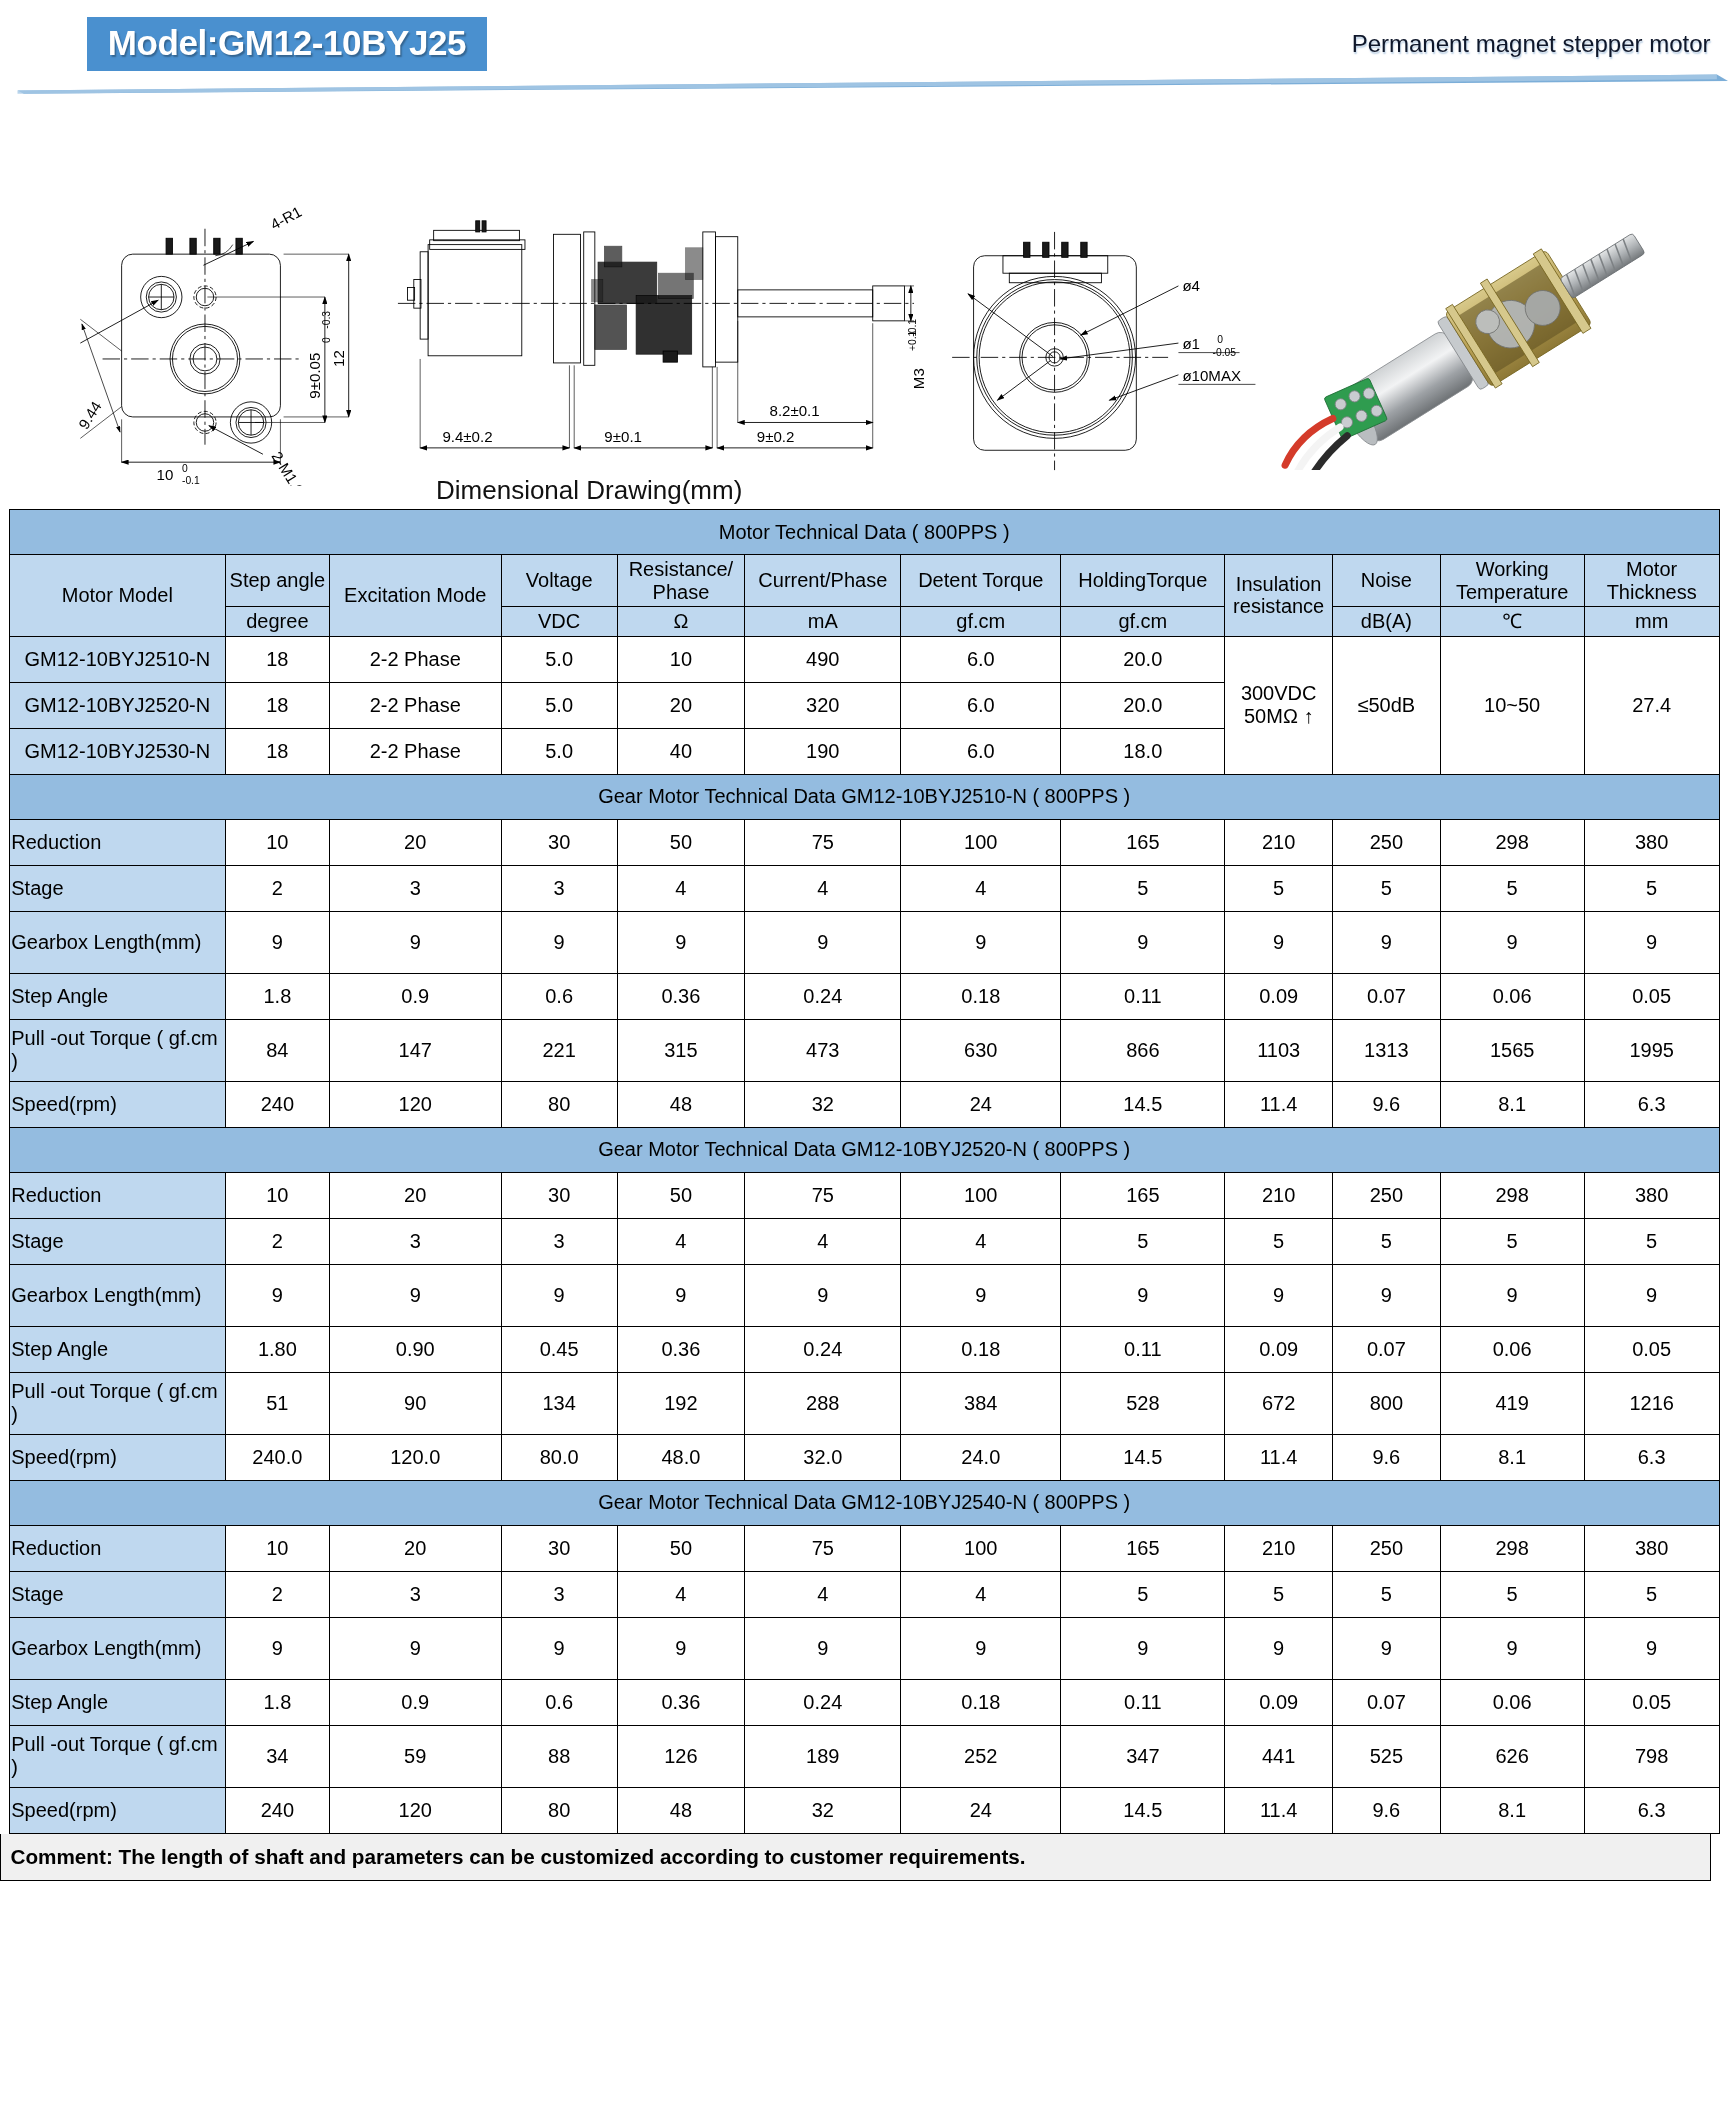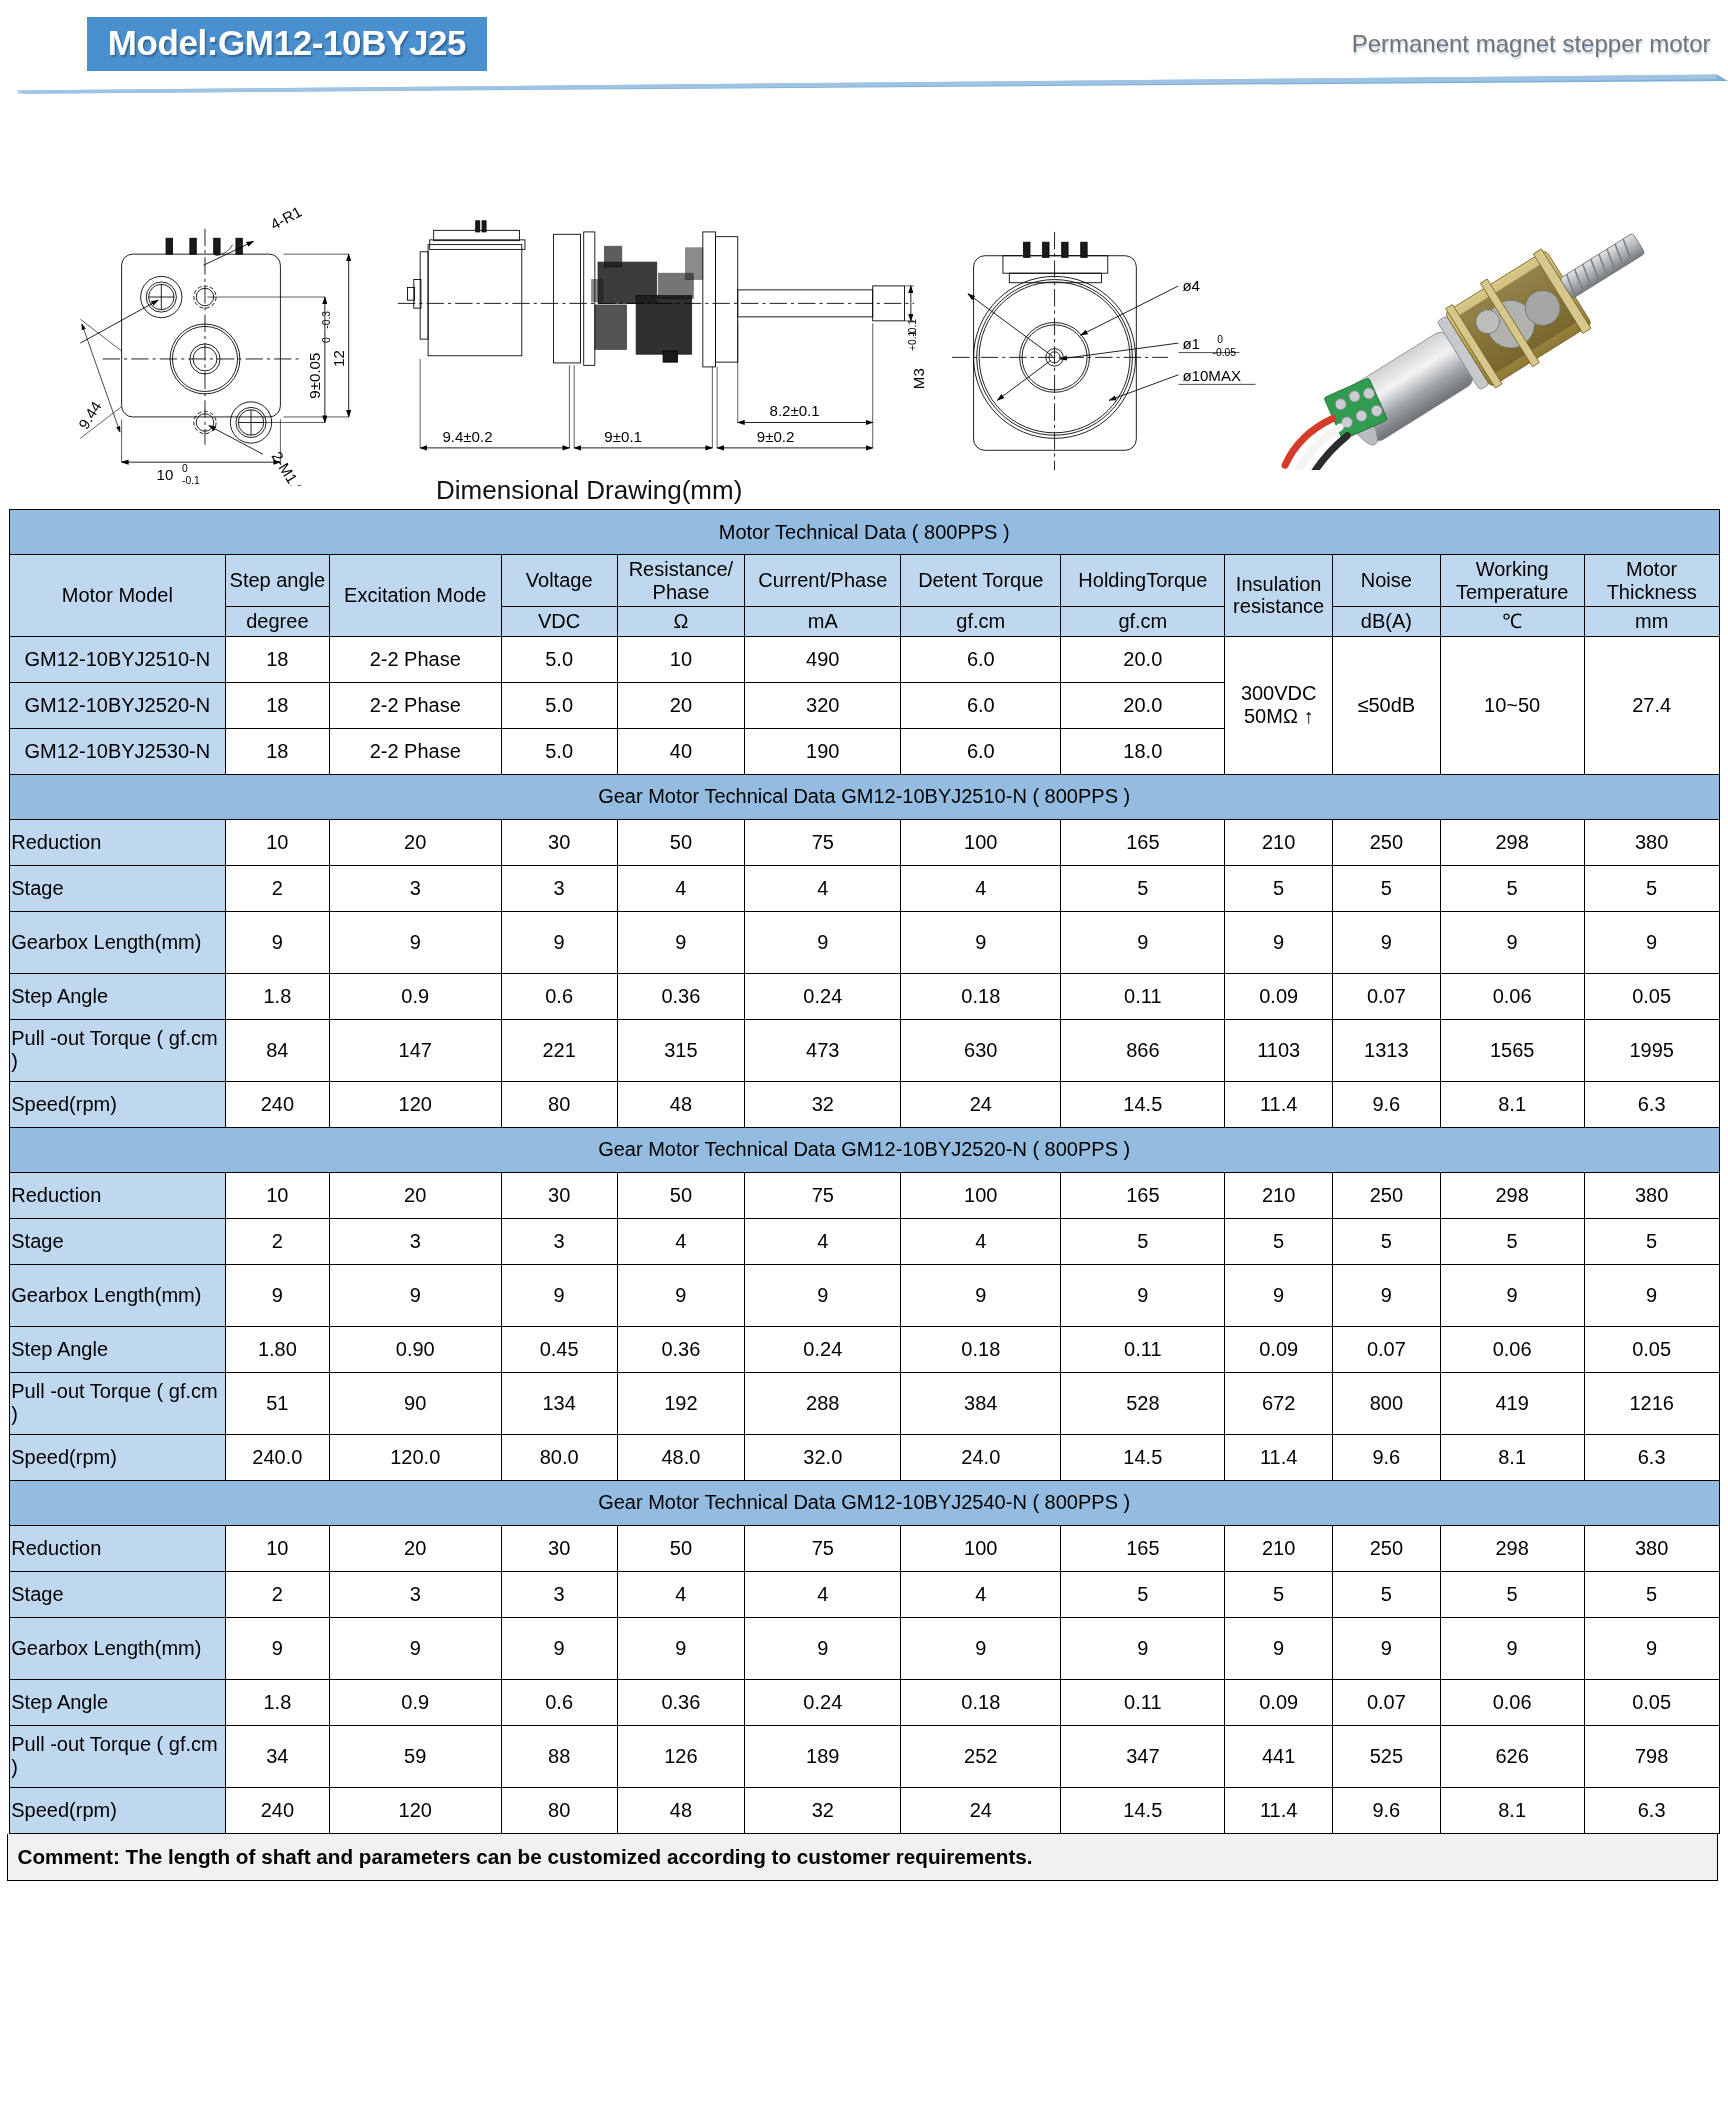--- a/index.html
+++ b/index.html
@@ -20,21 +20,21 @@
     padding:8px 20.7px 9.5px 20.7px;
     color:#ffffff;
     font-size:35px;
     font-weight:bold;
     letter-spacing:-0.4px;
     text-shadow:1.6px 1.6px 1.6px rgba(0,0,0,0.30);
     line-height:1.05;
   }
   .header-subtitle {
     position:absolute; right:17.5px; top:30px;
-    color:#737373;
+    color:#0f172a;
     font-size:24px;
     text-shadow:0.8px 1.6px 1.6px rgba(120,160,200,0.55);
   }
   .header-rule { position:absolute; left:0; right:0; top:73px; height:20.7px; }
 
   
   .drawing-area { position:relative; height:397px; width:1728px; }
   .drawing-area svg.cad { position:absolute; left:0; top:0; }
   .photo-wrap { position:absolute; left:1240px; top:119px; width:485px; height:262px; }
 
@@ -87,21 +87,21 @@
   td.model-cell {
     background:#bfd8ef;
     text-align:left;
     font-weight:bold;
     font-size:20px;
     padding-left:8px;
   }
   td.data { background:#ffffff; height:46px; }
   td.tall { height:62px; }
   .comment-bar {
-    margin:0 7px;
+    margin:0 0;
     width:1711px;
     background:#f0f0f0;
     border:1.6px solid #000;
     border-top:none;
     font-size:20.7px;
     font-weight:bold;
     padding:11px 8px 11px 9.5px;
   }
 </style>
 </head>

